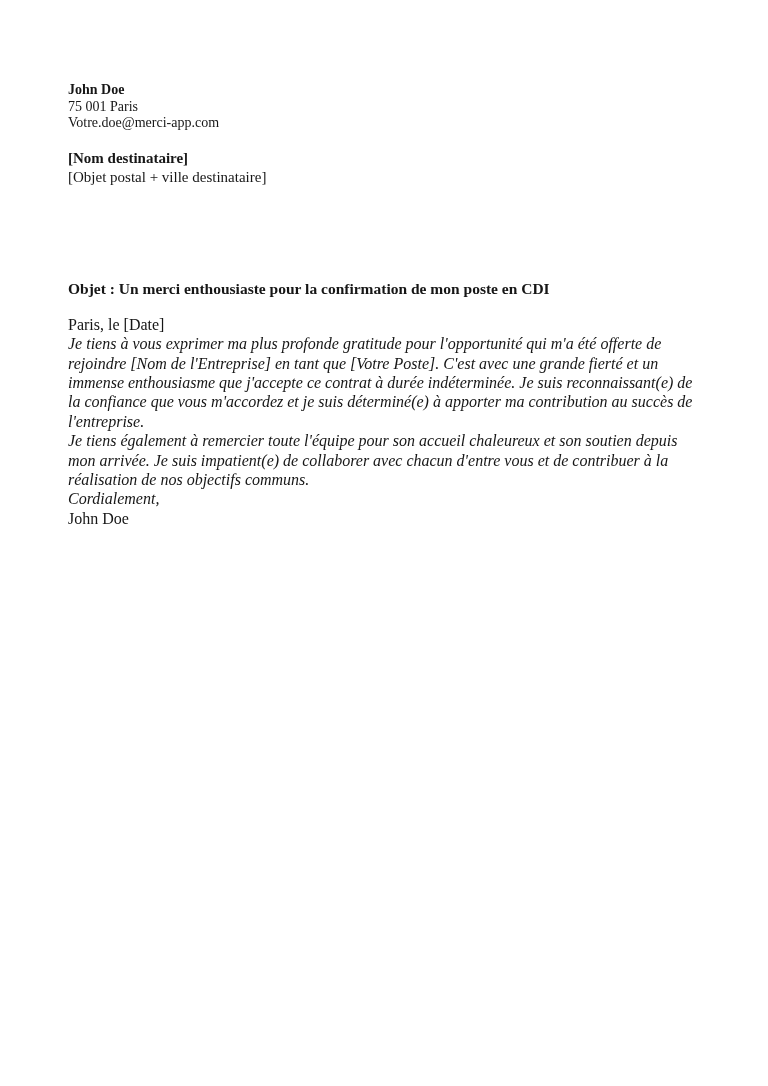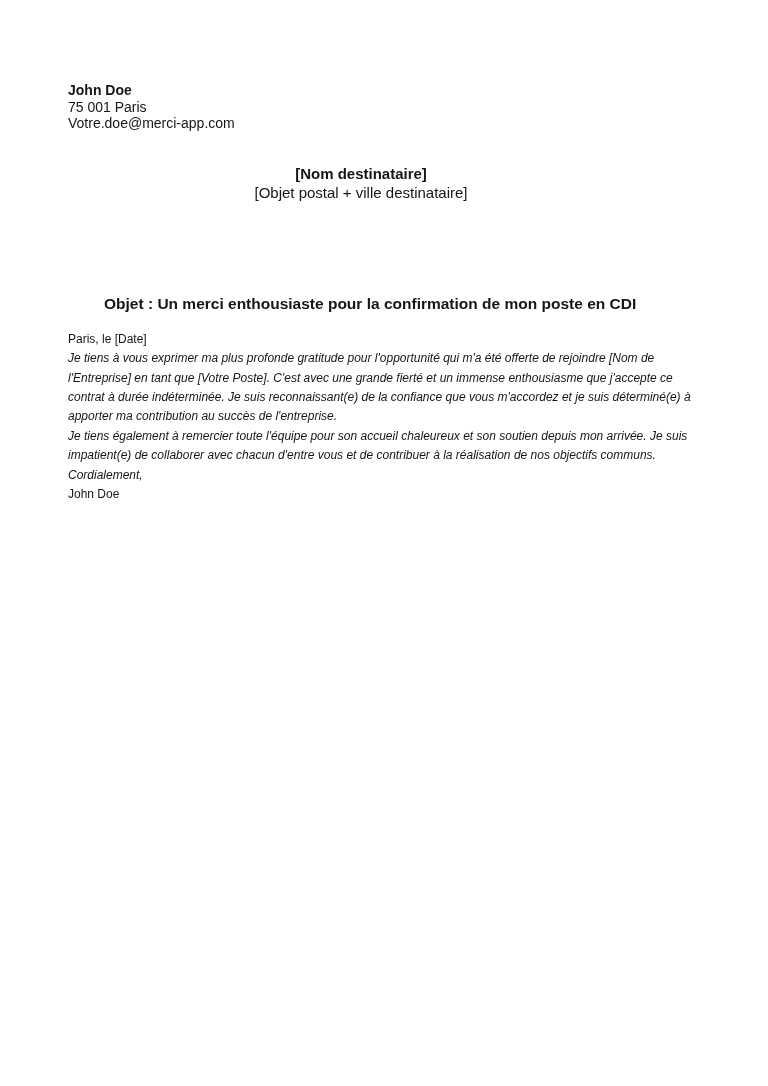--- a/index.html
+++ b/index.html
@@ -3,47 +3,46 @@
 <meta charset="utf-8">
 <style>
   * { box-sizing: border-box; }
   html, body { margin: 0; padding: 0; background: #ffffff; }
   .page {
     position: relative;
     width: 724px;
     height: 1086px;
     background: #ffffff;
     padding: 82px 70px 0 68px;
-    font-family: Liberation Sans, sans-serif;
+    font-family: Liberation Serif, serif;
     color: #161616;
     overflow: hidden;
   }
   .sender {
     font-size: 14px;
     line-height: 16.6px;
   }
   .sender .name { font-weight: bold; }
   .recipient {
-    margin-top: 32px;
-    text-align: center;
+    margin-top: 17px;
+    text-align: left;
     font-size: 15px;
     line-height: 19px;
   }
   .recipient .name { font-weight: bold; }
   .subject {
     margin-top: 92px;
     font-size: 15.5px;
     font-weight: bold;
     line-height: 19px;
-    margin-left: 36px;
   }
   .letter-body {
     margin-top: 17px;
     width: 636px;
-    font-size: 12px;
+    font-size: 16px;
     line-height: 19.4px;
     font-style: italic;
   }
   .letter-body p { margin: 0; }
   .letter-body p.upright { font-style: normal; }
 </style>
 </head>
 <body>
 
 <div class="page">

